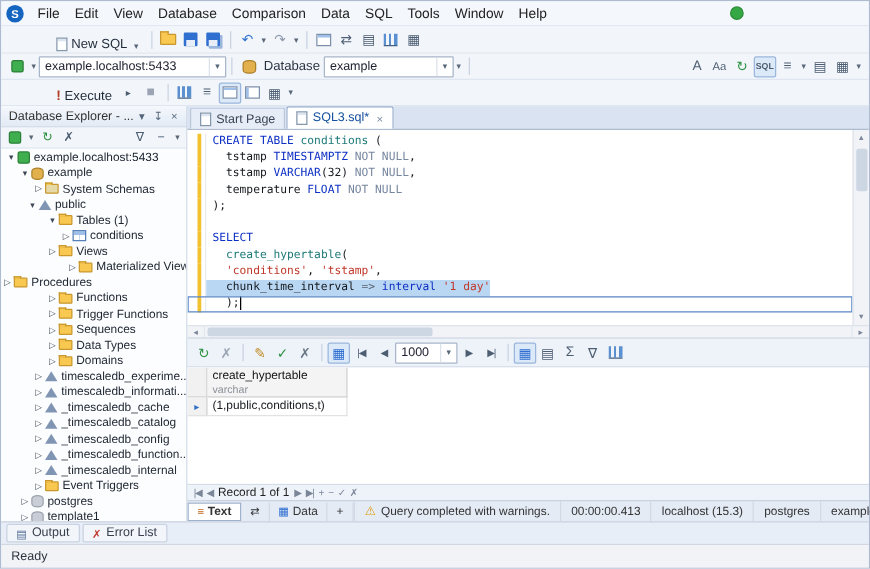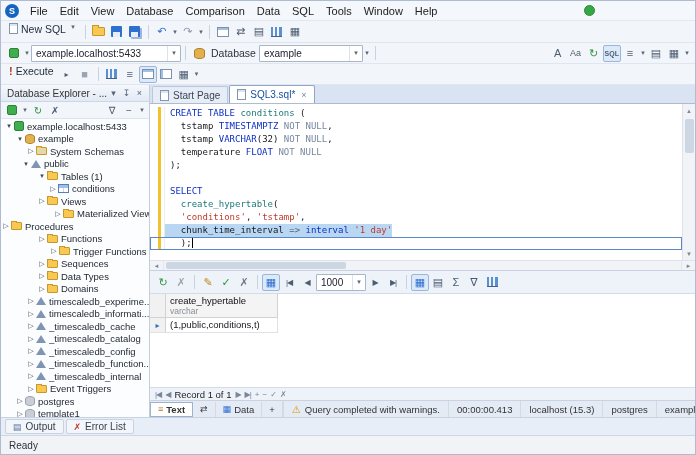--- a/index.html
+++ b/index.html
@@ -14,21 +14,21 @@
   .menuspacer { flex:1; }
   .green-dot { width:11px; height:11px; border-radius:50%; background:#35a845; margin-right:96px; border:1px solid #2c8c39; }
 
   
   .tb { display:flex; align-items:center; padding:0 4px; background:#f2f6fb; border-bottom:1px solid #e0e6f0; }
   .tb1 { height:22px; } .tb2 { height:21px; } .tb3 { height:21px; }
   .sep { width:1px; height:14px; background:#c9d2e0; margin:0 4px; flex:none; }
   .tbico { min-width:18px; height:17px; display:inline-flex; align-items:center; justify-content:center; font-size:11px; color:#4d5e72; border-radius:2px; flex:none; padding:0 1px; }
   .tbico.pressed { background:#dce9f8; border:1px solid #9ab6dc; }
   .drop { font-size:7px; color:#5a6778; width:8px; display:inline-flex; justify-content:center; flex:none; }
-  .tbtn { display:inline-flex; align-items:flex-start; gap:3px; height:18px; padding:0 4px; border-radius:2px; flex:none; }
+  .tbtn { display:inline-flex; align-items:flex-end; gap:3px; height:18px; padding:0 4px; border-radius:2px; flex:none;margin-left:36px; }
   .tbtn .lbl { font-size:10.5px; color:#1f2a38; }
   .combo { height:17px; border:1px solid #a9b6c9; background:#fff; display:inline-flex; align-items:center; font-size:10px; border-radius:1px; flex:none; }
   .combo .cval { padding:0 4px; overflow:hidden; white-space:nowrap; flex:1; color:#223; }
   .combo .cdrop { width:13px; height:100%; display:flex; align-items:center; justify-content:center; border-left:1px solid #dbe2ec; font-size:7px; color:#55657a; }
 
   
   .sh-page { width:9px; height:11px; background:#fff; border:1px solid #8496ab; box-shadow:inset 0 2px 0 #dce6f2; }
   .sh-folder { width:13px; height:9px; background:#f8c850; border:1px solid #c8982f; border-radius:1px; position:relative; }
   .sh-folder::before { content:""; position:absolute; top:-3px; left:-1px; width:5px; height:2px; background:#f8c850; border:1px solid #c8982f; border-bottom:none; }
   .sh-save { width:11px; height:11px; background:#2f6fd0; border-radius:1px; position:relative; }
@@ -338,21 +338,21 @@
           <div class="trow" style="">
             <span class="tarrow">▷</span>
             <span class="ticon ti-folder"></span>
             <span class="tlabel">Procedures</span>
           </div>
           <div class="trow" style="padding-left: 36px;">
             <span class="tarrow">▷</span>
             <span class="ticon ti-folder"></span>
             <span class="tlabel">Functions</span>
           </div>
-          <div class="trow" style="padding-left: 48px;">
+          <div class="trow" style="padding-left: 36px;">
             <span class="tarrow">▷</span>
             <span class="ticon ti-folder"></span>
             <span class="tlabel">Trigger Functions</span>
           </div>
           <div class="trow" style="padding-left: 36px;">
             <span class="tarrow">▷</span>
             <span class="ticon ti-folder"></span>
             <span class="tlabel">Sequences</span>
           </div>
           <div class="trow" style="padding-left: 36px;">

